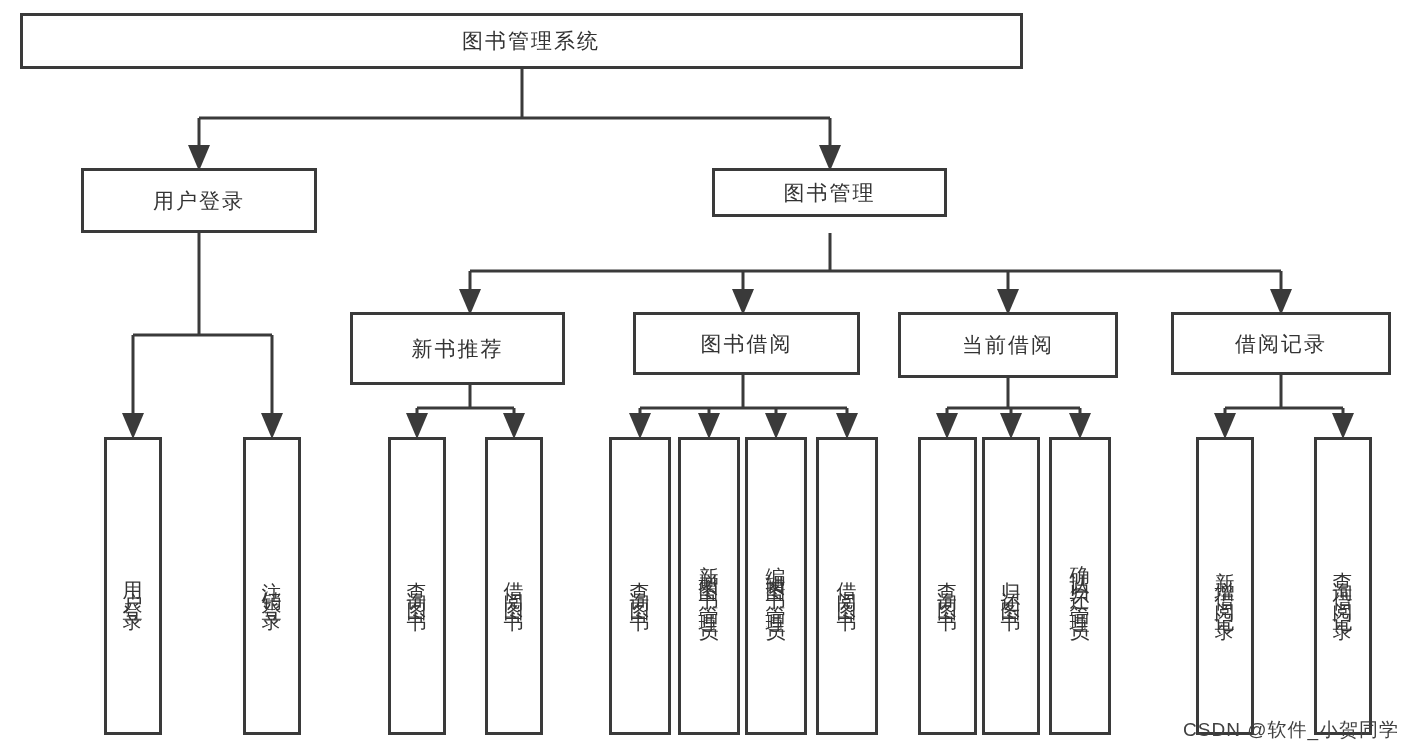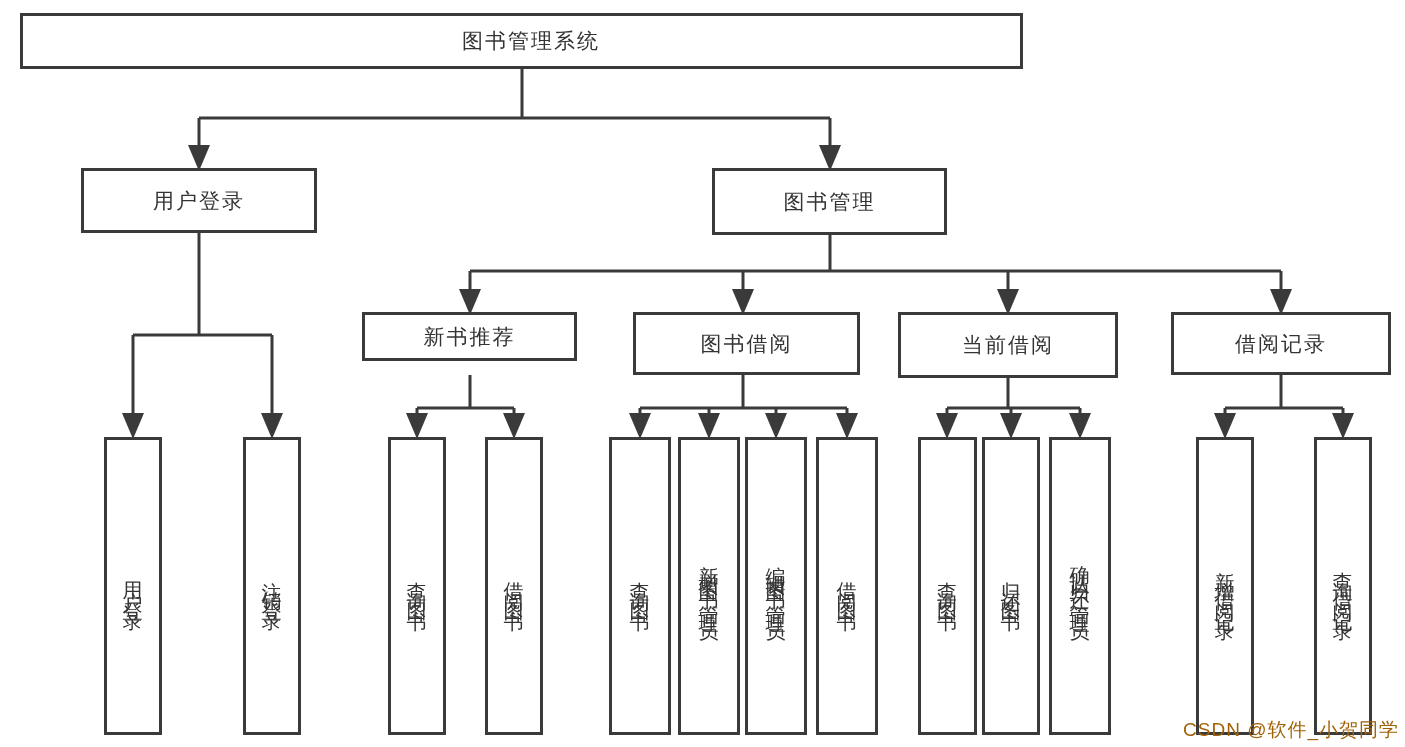--- a/index.html
+++ b/index.html
@@ -53,21 +53,21 @@
     color: #333333;
   }
   .leaf .vtext.long {
     letter-spacing: 8px;
   }
   .watermark {
     position: absolute;
     right: 6px;
     bottom: 4px;
     font-size: 19px;
-    color: #a16207;
+    color: #404040;
     letter-spacing: 1px;
     z-index: 5;
     white-space: nowrap;
   }
 </style>
 </head>
 <body>
 
 <div class="canvas">
 
@@ -118,25 +118,25 @@
     </g>
   </svg>
 
   <div class="node h-label" style="left:20px; top:13px; width:1003px; height:56px;padding-left:19px;">
     <span>图书管理系统</span>
   </div>
 
   <div class="node h-label" style="left:81px; top:168px; width:236px; height:65px;">
     <span>用户登录</span>
   </div>
-  <div class="node h-label" style="left:712px; top:168px; width:235px; height:67px;">
+  <div class="node h-label" style="left:712px; top:168px; width:235px; height:49px;">
     <span>图书管理</span>
   </div>
 
-  <div class="node h-label" style="left:362px; top:312px; width:215px; height:49px;">
+  <div class="node h-label" style="left:350px; top:312px; width:215px; height:73px;">
     <span>新书推荐</span>
   </div>
   <div class="node h-label" style="left:633px; top:312px; width:227px; height:63px;">
     <span>图书借阅</span>
   </div>
   <div class="node h-label" style="left:898px; top:312px; width:220px; height:66px;">
     <span>当前借阅</span>
   </div>
   <div class="node h-label" style="left:1171px; top:312px; width:220px; height:63px;">
     <span>借阅记录</span>

